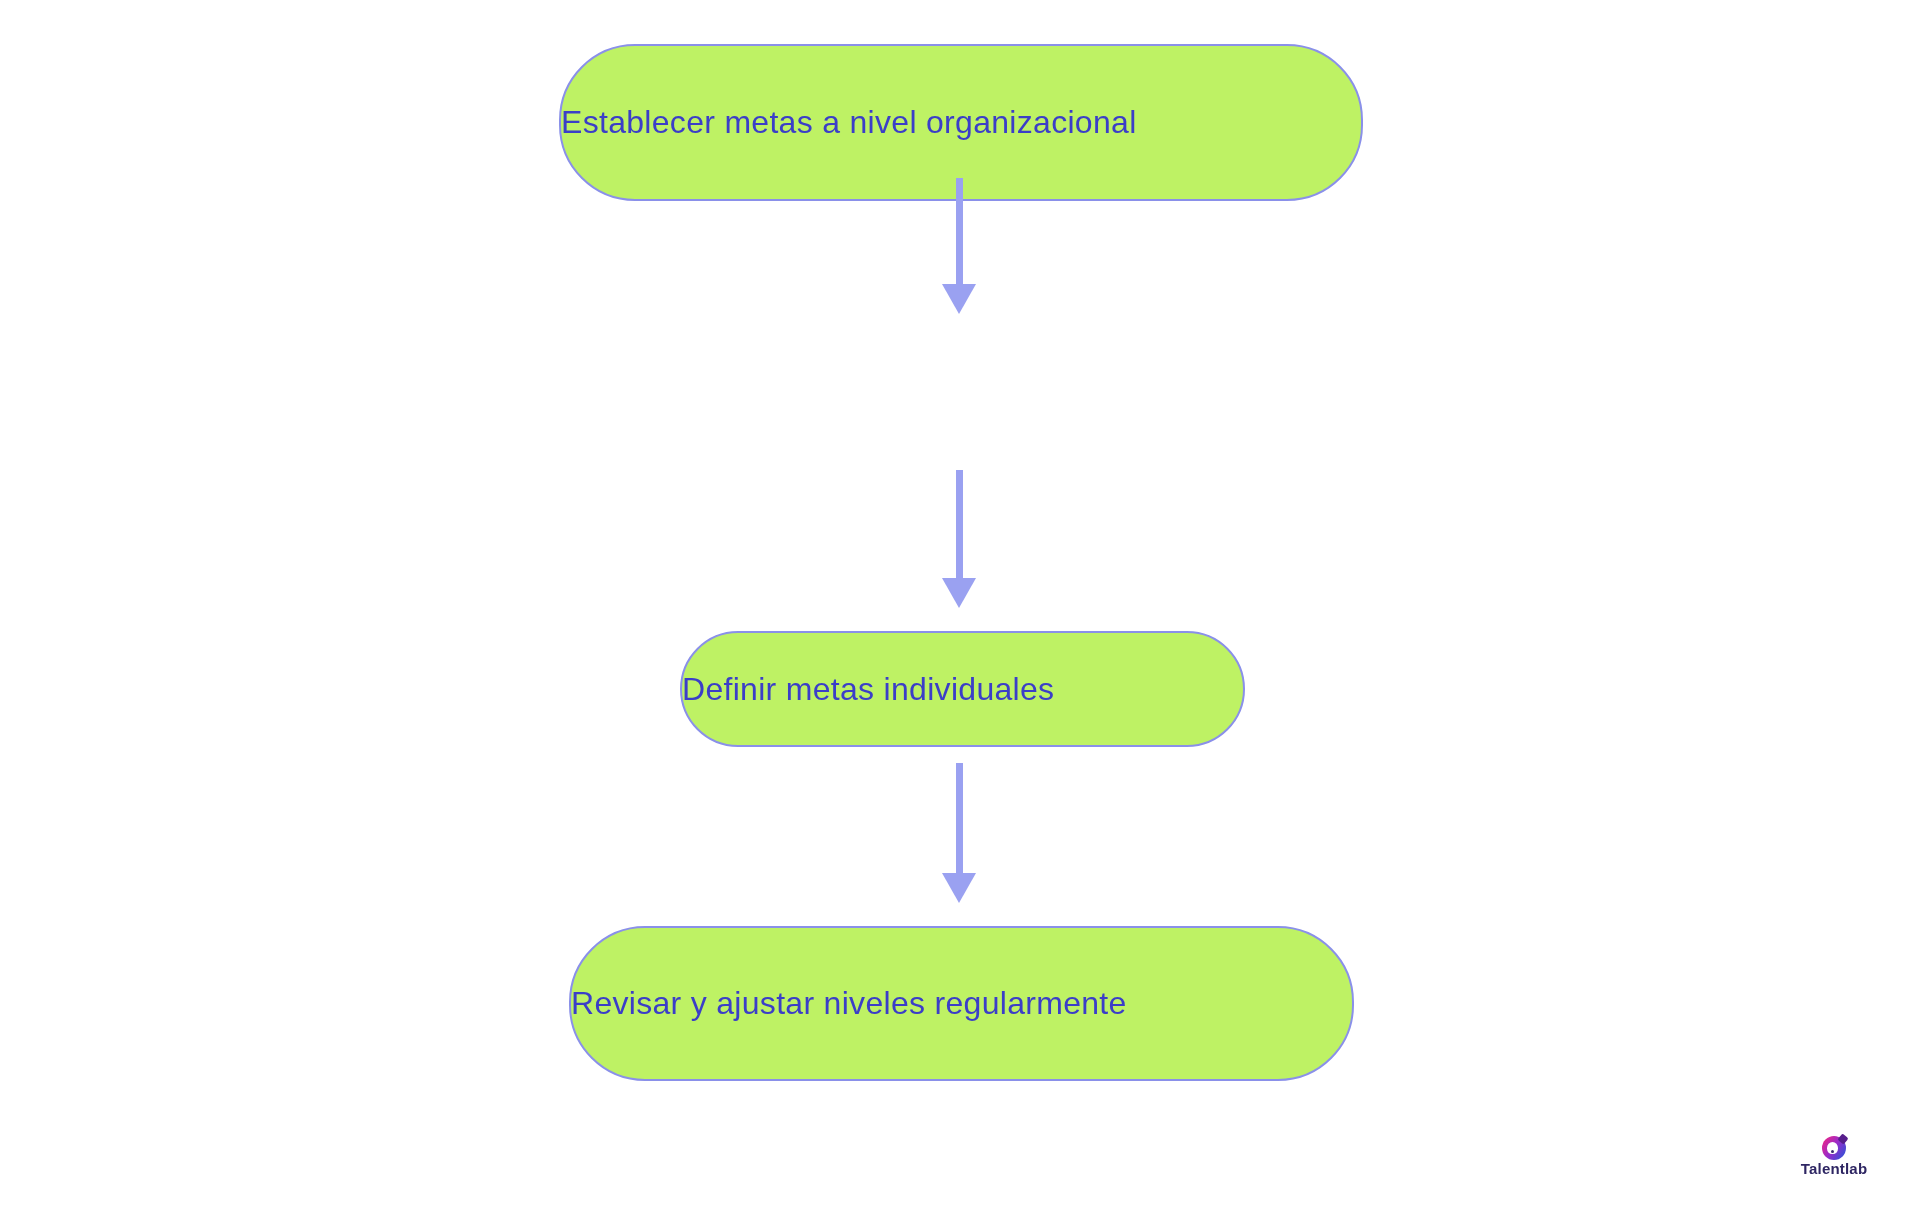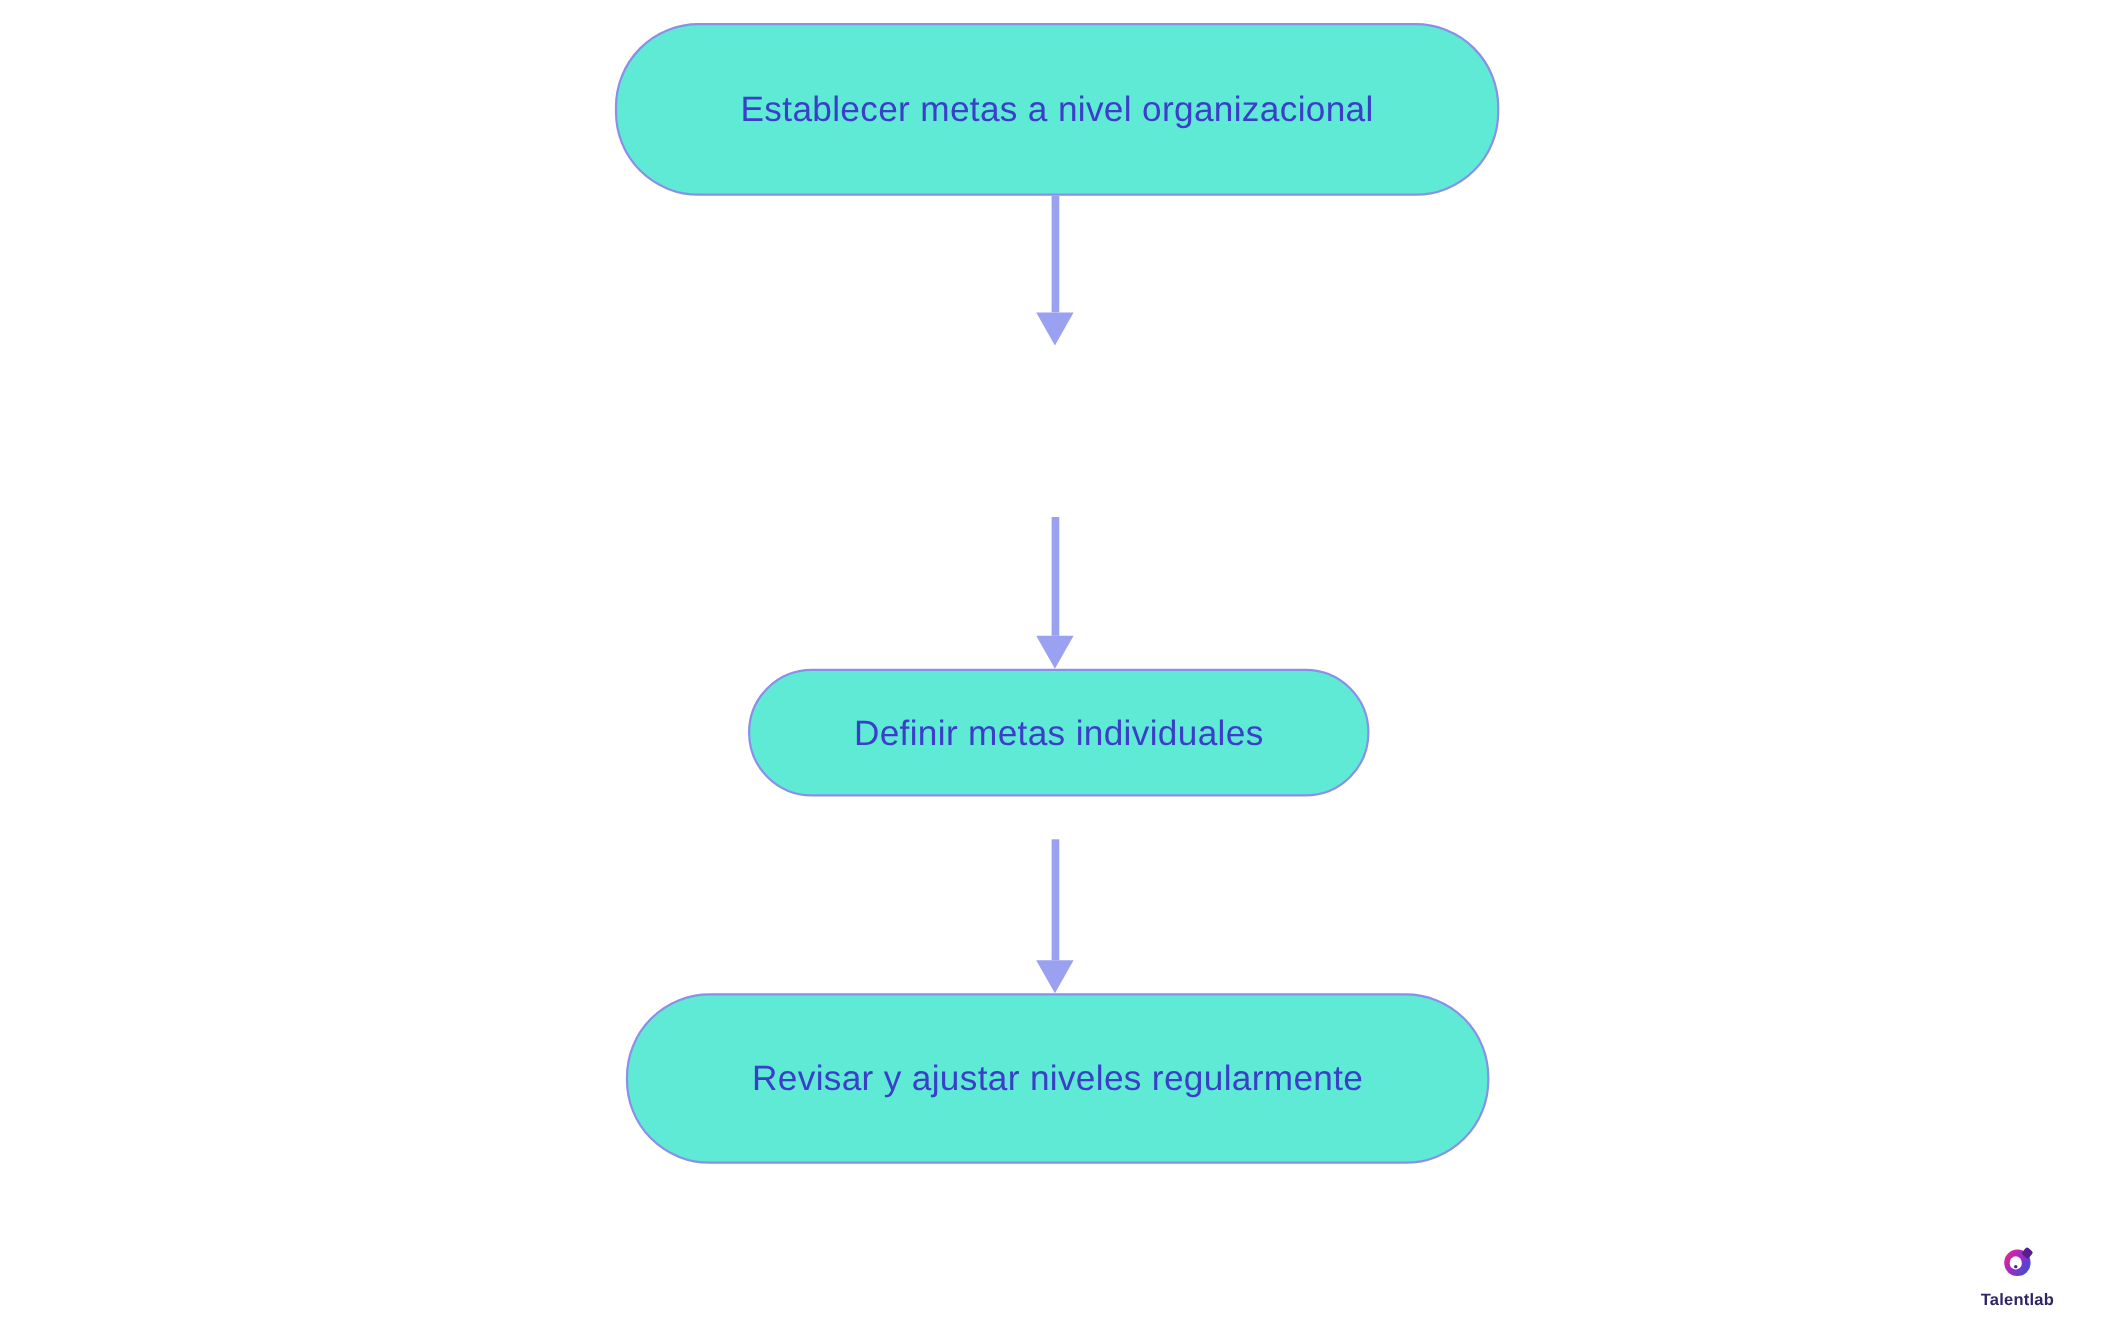--- a/index.html
+++ b/index.html
@@ -11,27 +11,27 @@
   .canvas {
     position: relative;
     width: 1920px;
     height: 1215px;
     background: #FFFFFF;
     overflow: hidden;
   }
   .node {
     position: absolute;
     box-sizing: border-box;
-    background: #5eead4;
+    background: #bef264;
     border: 2.5px solid #8A90E9;
     border-radius: 76px;
     display: flex;
     align-items: center;
-    justify-content: center;
     text-align: center;
+    margin-top: 23px;
   }
   .node span {
     color: #3B3EC8;
     font-size: 32px;
     letter-spacing: 0.3px;
     line-height: 1.2;
   }
   .node1 { left: 559px; top: 21px;  width: 804px; height: 157px; }
   .node2 { left: 546px; top: 314px; width: 830px; height: 156px; }
   .node3 { left: 680px; top: 608px; width: 565px; height: 116px; }
@@ -101,21 +101,21 @@
     content: "";
     position: absolute;
     left: 4px;
     bottom: 1px;
     width: 3px;
     height: 3px;
     background: #3A2C6E;
     border-radius: 50%;
   }
   .logo-text {
-    margin-top: 13px;
+    margin-top: 0;
     font-size: 15px;
     font-weight: bold;
     letter-spacing: 0.2px;
     color: #2E2663;
   }
 </style>
 </head>
 <body>
 
 <div class="canvas">

